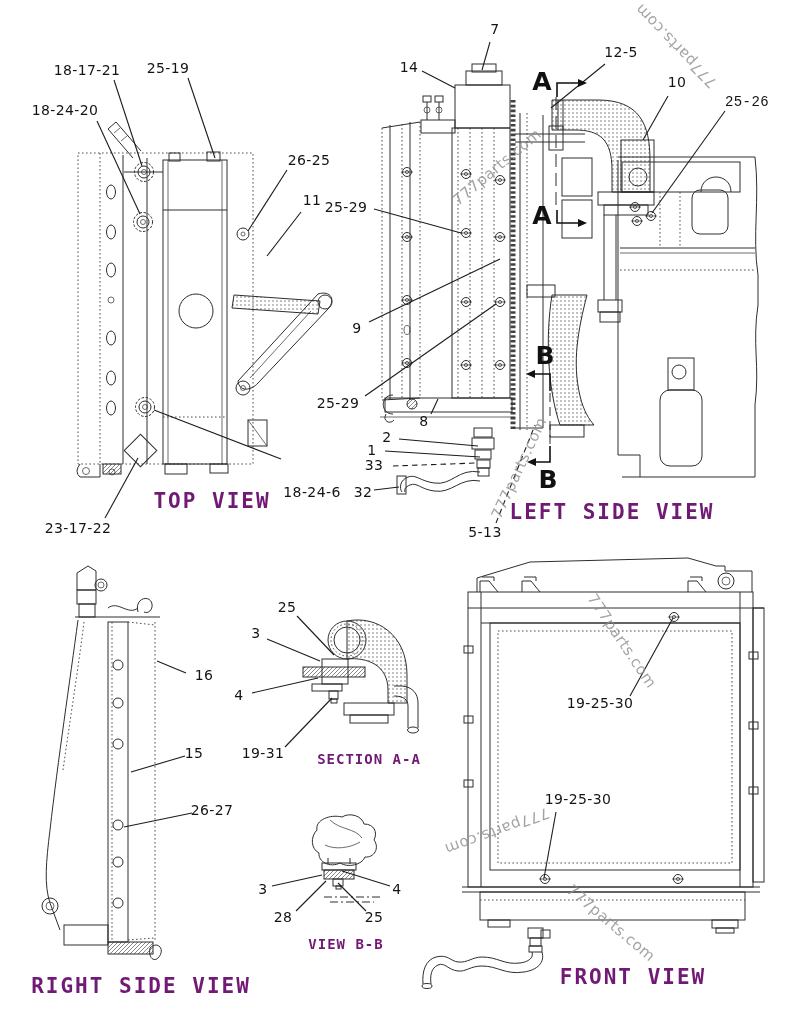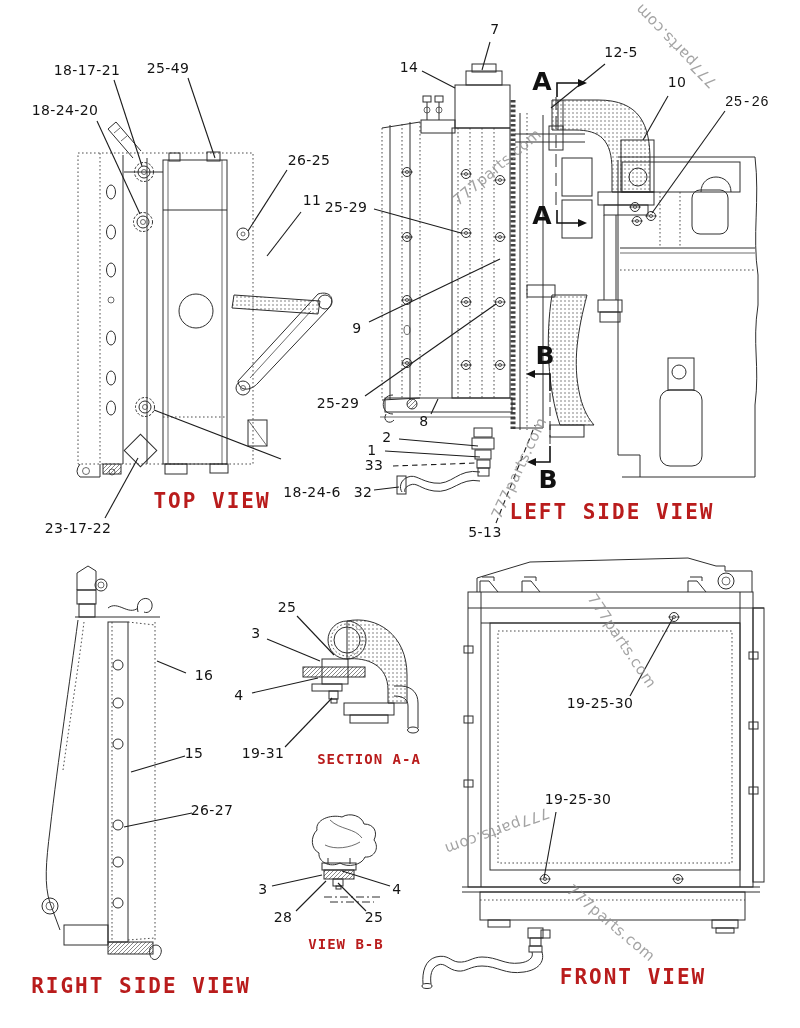--- a/index.html
+++ b/index.html
@@ -13,21 +13,21 @@
   svg .chain{fill:none;stroke:#2e2e2e;stroke-width:5;stroke-dasharray:2.6,2.2;opacity:.9;}
   svg .df{fill:url(#dots);stroke:#2e2e2e;stroke-width:1;}
   svg .hf{fill:url(#hatch);stroke:#2e2e2e;stroke-width:1;}
   svg .leader{fill:none;stroke:#1c1c1c;stroke-width:1.1;}
   svg .leader.dashed{stroke-dasharray:5.5,4;}
   svg .marker-line{fill:none;stroke:#111;stroke-width:1.6;}
   svg .arrowhead{fill:#111;stroke:none;}
   .callout{position:absolute;transform:translate(-50%,-50%);font-size:14px;color:#141414;
            letter-spacing:.4px;white-space:nowrap;}
   .view-title{position:absolute;transform:translate(-50%,-50%);font-family:"DejaVu Sans Mono",monospace;
-           font-weight:bold;color:#b91c1c;white-space:nowrap;}
+           font-weight:bold;color:#701a75;white-space:nowrap;}
   .view-title.large{font-size:21px;letter-spacing:2px;}
   .view-title.small{font-size:14px;letter-spacing:1px;}
   .section-letter{position:absolute;transform:translate(-50%,-50%);font-family:"DejaVu Sans",sans-serif;
            font-weight:bold;font-size:25px;color:#111;}
   .watermark{position:absolute;font-size:15px;color:#8d8d8d;opacity:.8;letter-spacing:.5px;
            white-space:nowrap;}
 </style>
 </head>
 <body>
 
@@ -359,21 +359,21 @@
         <polygon points="587,223 578,219 578,227" class="arrowhead"></polygon>
         <polyline points="550,391 550,374 534,374" class="marker-line"></polyline>
         <polygon points="526,374 535,370 535,378" class="arrowhead"></polygon>
         <polyline points="550,446 550,462 535,462" class="marker-line"></polyline>
         <polygon points="527,462 536,458 536,466" class="arrowhead"></polygon>
       </g>
   </svg>
 
   <div id="labels-layer">
       <div class="callout" style="left: 87px; top: 70px;">18-17-21</div>
-      <div class="callout" style="left: 168px; top: 68px;">25-49</div>
+      <div class="callout" style="left: 168px; top: 68px;">25-19</div>
       <div class="callout" style="left: 65px; top: 110px;">18-24-20</div>
       <div class="callout" style="left: 309px; top: 160px;">26-25</div>
       <div class="callout" style="left: 312px; top: 200px;">11</div>
       <div class="callout" style="left: 312px; top: 492px;">18-24-6</div>
       <div class="callout" style="left: 78px; top: 528px;">23-17-22</div>
       <div class="callout" style="left: 495px; top: 29px;">7</div>
       <div class="callout" style="left: 409px; top: 67px;">14</div>
       <div class="callout" style="left: 621px; top: 52px;">12-5</div>
       <div class="callout" style="left: 677px; top: 82px;">10</div>
       <div class="callout" style="left: 747px; top: 102px; font-family: Liberation Mono, monospace;">25-26</div>

